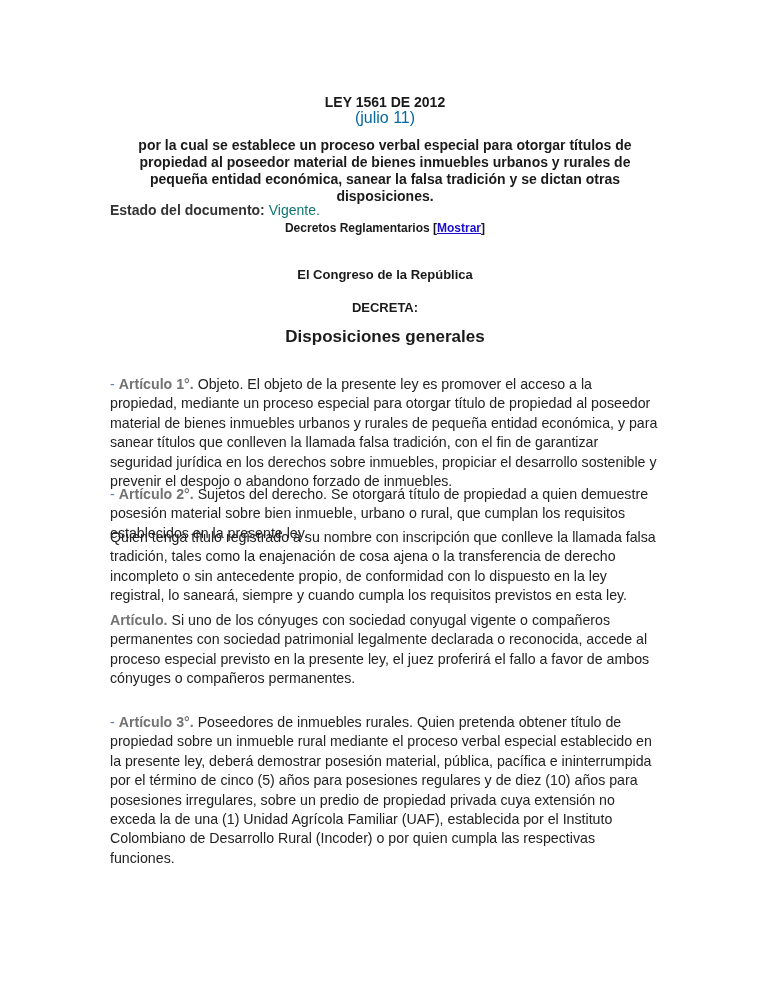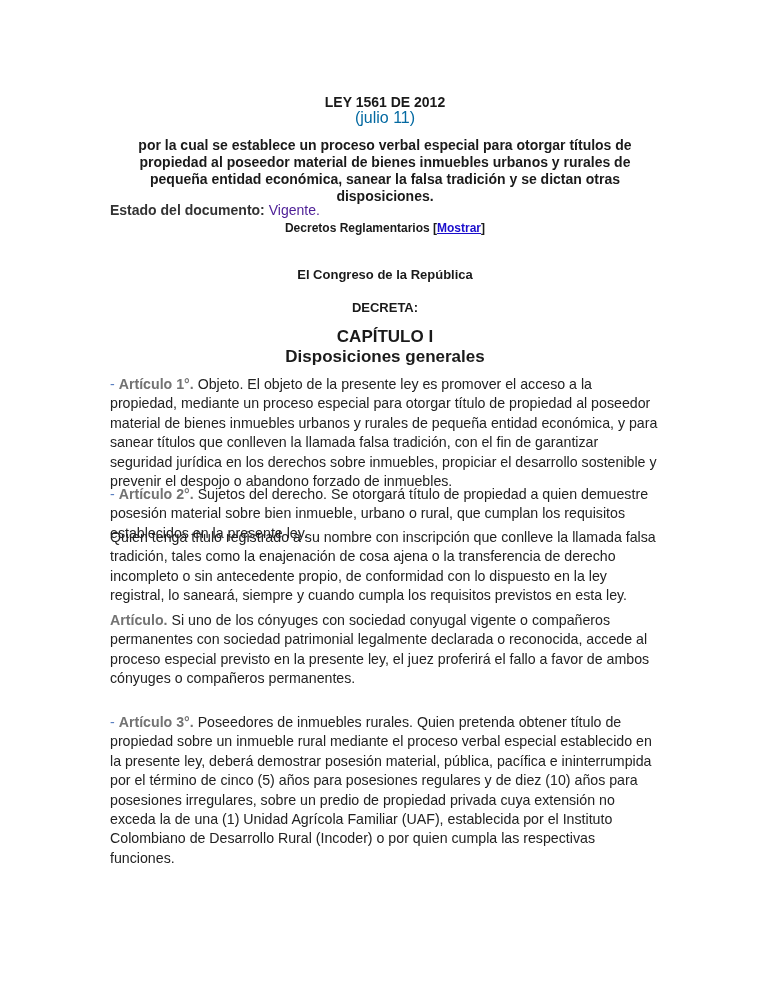--- a/index.html
+++ b/index.html
@@ -10,21 +10,21 @@
   .page { position: absolute; left: 110px; top: 0; width: 550px; }
   .center { text-align: center; }
   .title { position: absolute; left: 0; width: 550px; top: 94px; font-weight: bold; font-size: 14px; line-height: 16px; text-align: center; }
   .date { position: absolute; left: 0; width: 550px; top: 110px; font-size: 16px; line-height: 16px; color: #0369a1; }
   .subtitle {
     position: absolute; left: 0; width: 550px; top: 137px;
     font-weight: bold; font-size: 14px; line-height: 17px;
   }
   .estado { position: absolute; left: 0; top: 202px; font-size: 14px; line-height: 16px; }
   .estado .lbl { font-weight: bold; color: #333; }
-  .estado .val { color: #4c1d95; }
+  .estado .val { color: #0f766e; }
   .decretos { position: absolute; left: 0; width: 550px; top: 220px; font-size: 12px; line-height: 16px; font-weight: bold; }
   .decretos a { color: #1a0dcc; text-decoration: underline; }
   .congreso { position: absolute; left: 0; width: 550px; top: 267px; font-size: 13px; line-height: 16px; font-weight: bold; }
   .decreta { position: absolute; left: 0; width: 550px; top: 300px; font-size: 13px; line-height: 16px; font-weight: bold; }
   .chapter { position: absolute; left: 0; width: 550px; top: 327px; font-size: 17px; line-height: 20px; font-weight: bold; }
   .para {
     position: absolute; left: 0; width: 552px;
     font-size: 14.2px; line-height: 19.4px; color: #222;
   }
   .para .dash { color: #5a7fc0; }
@@ -48,21 +48,20 @@
     <span class="lbl">Estado del documento:</span>
     <span class="val">Vigente.</span>
   </div>
 
   <div class="decretos center"><span>Decretos Reglamentarios [</span><a href="#">Mostrar</a><span>]</span></div>
 
   <div class="congreso center">El Congreso de la República</div>
   <div class="decreta center">DECRETA:</div>
 
   <div class="chapter center">
-    <div>CAPÍTULO I</div>
     <div>Disposiciones generales</div>
   </div>
 
   <div class="para p1"><span class="dash">- </span><b>Artículo 1°.</b><span> Objeto. El objeto de la presente ley es promover el acceso a la propiedad, mediante un proceso especial para otorgar título de propiedad al poseedor material de bienes inmuebles urbanos y rurales de pequeña entidad económica, y para sanear títulos que conlleven la llamada falsa tradición, con el fin de garantizar seguridad jurídica en los derechos sobre inmuebles, propiciar el desarrollo sostenible y prevenir el despojo o abandono forzado de inmuebles.</span></div>
 
   <div class="para p2"><span class="dash">- </span><b>Artículo 2°.</b><span> Sujetos del derecho. Se otorgará título de propiedad a quien demuestre posesión material sobre bien inmueble, urbano o rural, que cumplan los requisitos establecidos en la presente ley.</span></div>
 
   <div class="para p3">Quien tenga título registrado a su nombre con inscripción que conlleve la llamada falsa tradición, tales como la enajenación de cosa ajena o la transferencia de derecho incompleto o sin antecedente propio, de conformidad con lo dispuesto en la ley registral, lo saneará, siempre y cuando cumpla los requisitos previstos en esta ley.</div>
 
   <div class="para p4"><b>Artículo.</b><span> Si uno de los cónyuges con sociedad conyugal vigente o compañeros permanentes con sociedad patrimonial legalmente declarada o reconocida, accede al proceso especial previsto en la presente ley, el juez proferirá el fallo a favor de ambos cónyuges o compañeros permanentes.</span></div>

